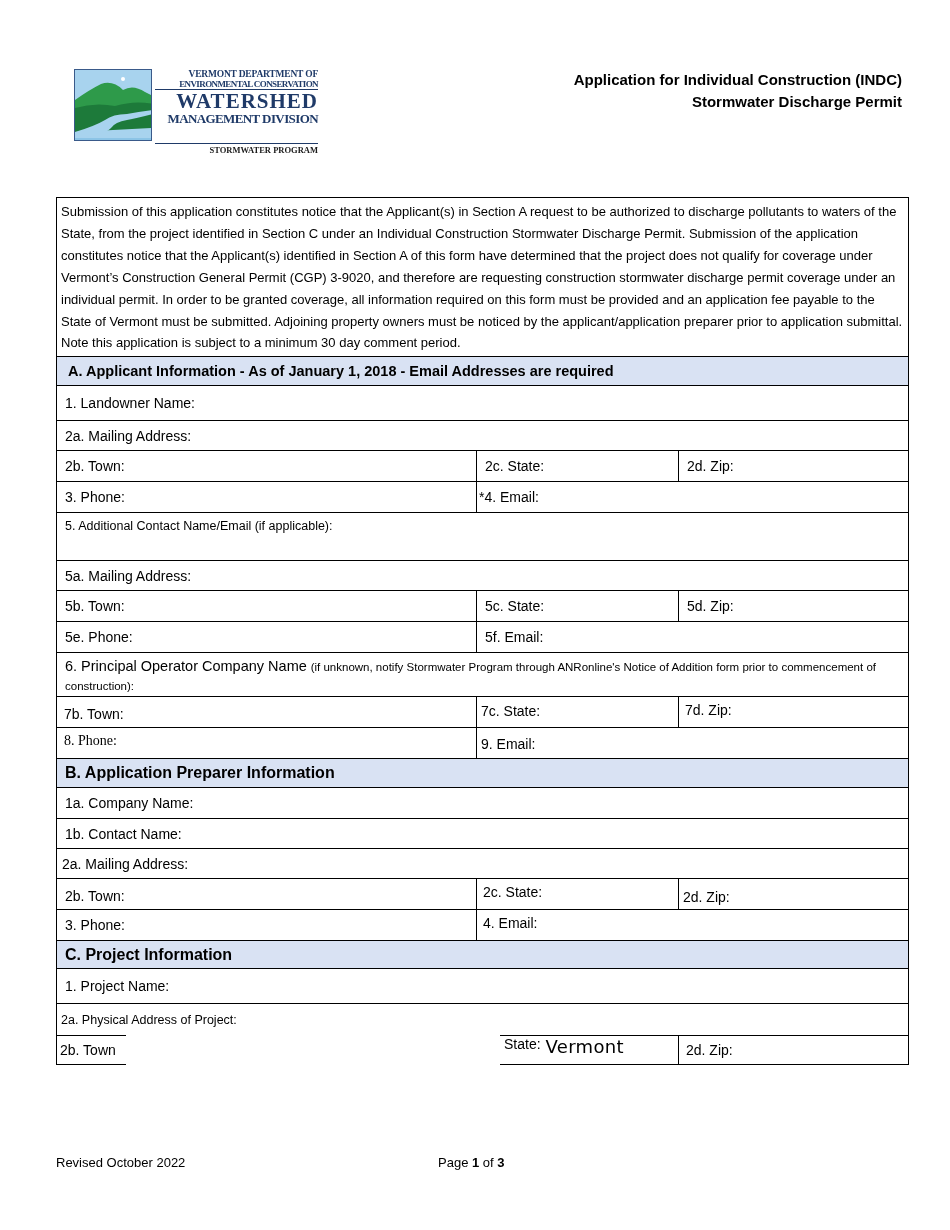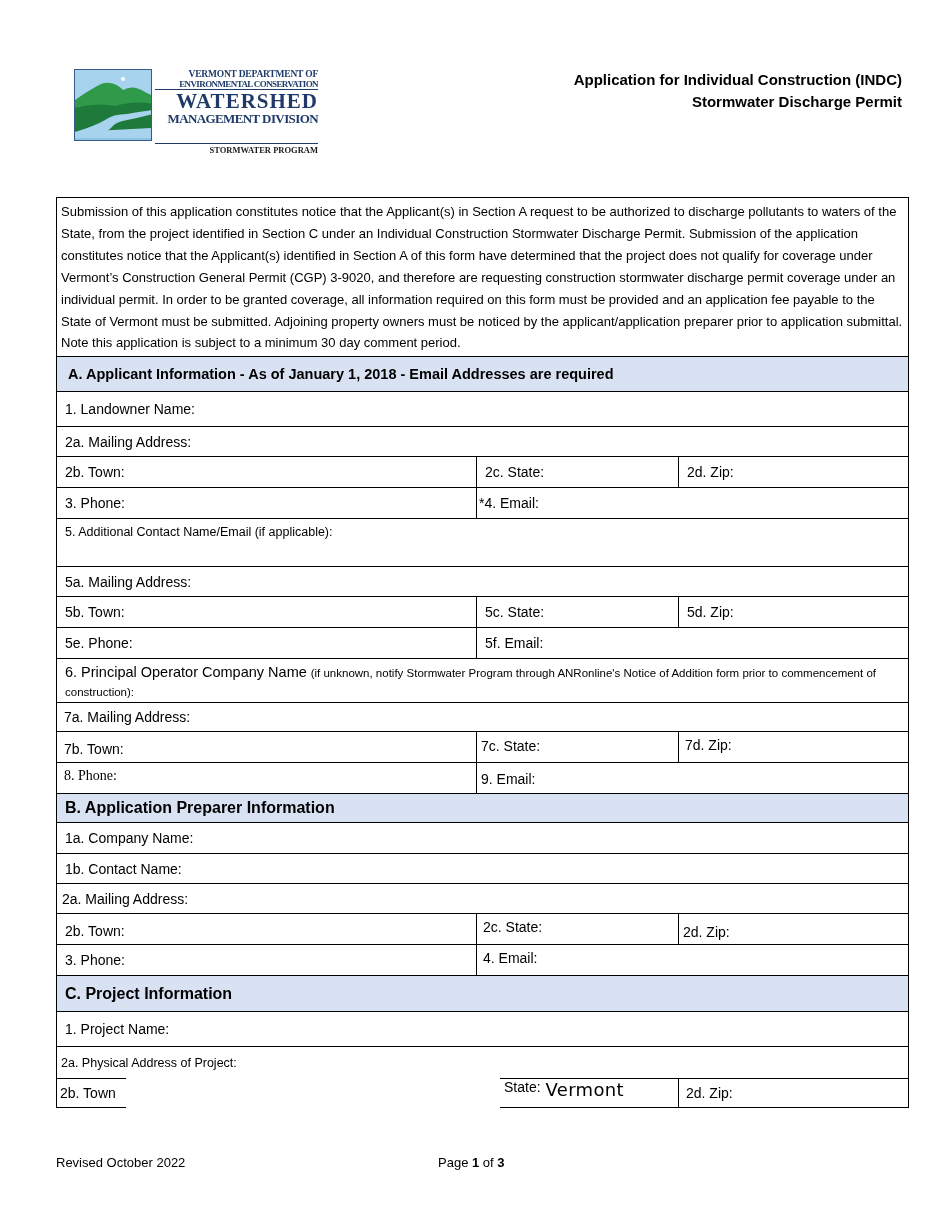--- a/index.html
+++ b/index.html
@@ -53,21 +53,21 @@
 </div>
 
 <div class="title">
   <div>Application for Individual Construction (INDC)</div>
   <div>Stormwater Discharge Permit</div>
 </div>
 
 <div class="form">
   <div class="intro">Submission of this application constitutes notice that the Applicant(s) in Section A request to be authorized to discharge pollutants to waters of the State, from the project identified in Section C under an Individual Construction Stormwater Discharge Permit. Submission of the application constitutes notice that the Applicant(s) identified in Section A of this form have determined that the project does not qualify for coverage under Vermont’s Construction General Permit (CGP) 3-9020, and therefore are requesting construction stormwater discharge permit coverage under an individual permit.  In order to be granted coverage, all information required on this form must be provided and an application fee payable to the State of Vermont must be submitted. Adjoining property owners must be noticed by the applicant/application preparer prior to application submittal. Note this application is subject to a minimum 30 day comment period.</div>
 
-  <div class="row" style="height:35px;">
+  <div class="row" style="height:29px;">
     <div class="cell hdr c3">A. Applicant Information - As of January 1, 2018 - Email Addresses are required</div>
   </div>
   <div class="row" style="height:35px;">
     <div class="cell c3">1. Landowner Name:</div>
   </div>
   <div class="row" style="height:30px;">
     <div class="cell c3">2a. Mailing Address:</div>
   </div>
   <div class="row" style="height:31px;">
     <div class="cell c1">2b. Town:</div>
@@ -92,23 +92,20 @@
   <div class="row" style="height:31px;">
     <div class="cell c1">5e. Phone:</div>
     <div class="cell c3">5f. Email:</div>
   </div>
   <div class="row" style="height:44px;">
     <div class="cell c3" style="display:block; padding-top:4px; line-height:18px;">
       <span style="font-size:14.5px;">6. Principal Operator Company Name</span>
       <span class="note">(if unknown, notify Stormwater Program through ANRonline's Notice of Addition form prior to commencement of construction):</span>
     </div>
   </div>
-  <div class="row" style="height:29px;">
-    <div class="cell c3" style="padding-left:7px;">7a. Mailing Address:</div>
-  </div>
   <div class="row" style="height:31px;">
     <div class="cell c1" style="padding-left:7px; padding-top:4px;">7b. Town:</div>
     <div class="cell c2" style="padding-left:4px; padding-bottom:2px;">7c. State:</div>
     <div class="cell c3" style="padding-left:6px; padding-bottom:5px;">7d. Zip:</div>
   </div>
   <div class="row" style="height:31px;">
     <div class="cell c1" style="padding-left:7px; padding-bottom:5px;font-family:Liberation Serif, serif;">8. Phone:</div>
     <div class="cell c3" style="padding-left:4px; padding-top:1px;">9. Email:</div>
   </div>
 
@@ -127,21 +124,21 @@
   <div class="row" style="height:31px;">
     <div class="cell c1" style="padding-top:4px;">2b. Town:</div>
     <div class="cell c2" style="padding-left:6px; padding-bottom:4px;">2c. State:</div>
     <div class="cell c3" style="padding-left:4px; padding-top:5px;">2d. Zip:</div>
   </div>
   <div class="row" style="height:31px;">
     <div class="cell c1">3. Phone:</div>
     <div class="cell c3" style="padding-left:6px; padding-bottom:4px;">4. Email:</div>
   </div>
 
-  <div class="row" style="height:36px;text-align:right;">
+  <div class="row" style="height:28px;text-align:right;">
     <div class="cell hdr big c3">C. Project Information</div>
   </div>
   <div class="row" style="height:35px;">
     <div class="cell c3">1. Project Name:</div>
   </div>
   <div class="row" style="height:32px;">
     <div class="cell c3 small" style="padding-left:4px;">2a. Physical Address of Project:</div>
   </div>
   <div style="display:flex; height:30px; position:relative;">
     <div style="width:70px; border-left:1px solid #000; border-top:1px solid #000; border-bottom:1px solid #000; box-sizing:border-box; font-size:14px; padding-left:3px; display:flex; align-items:center; overflow:hidden; white-space:nowrap;">

